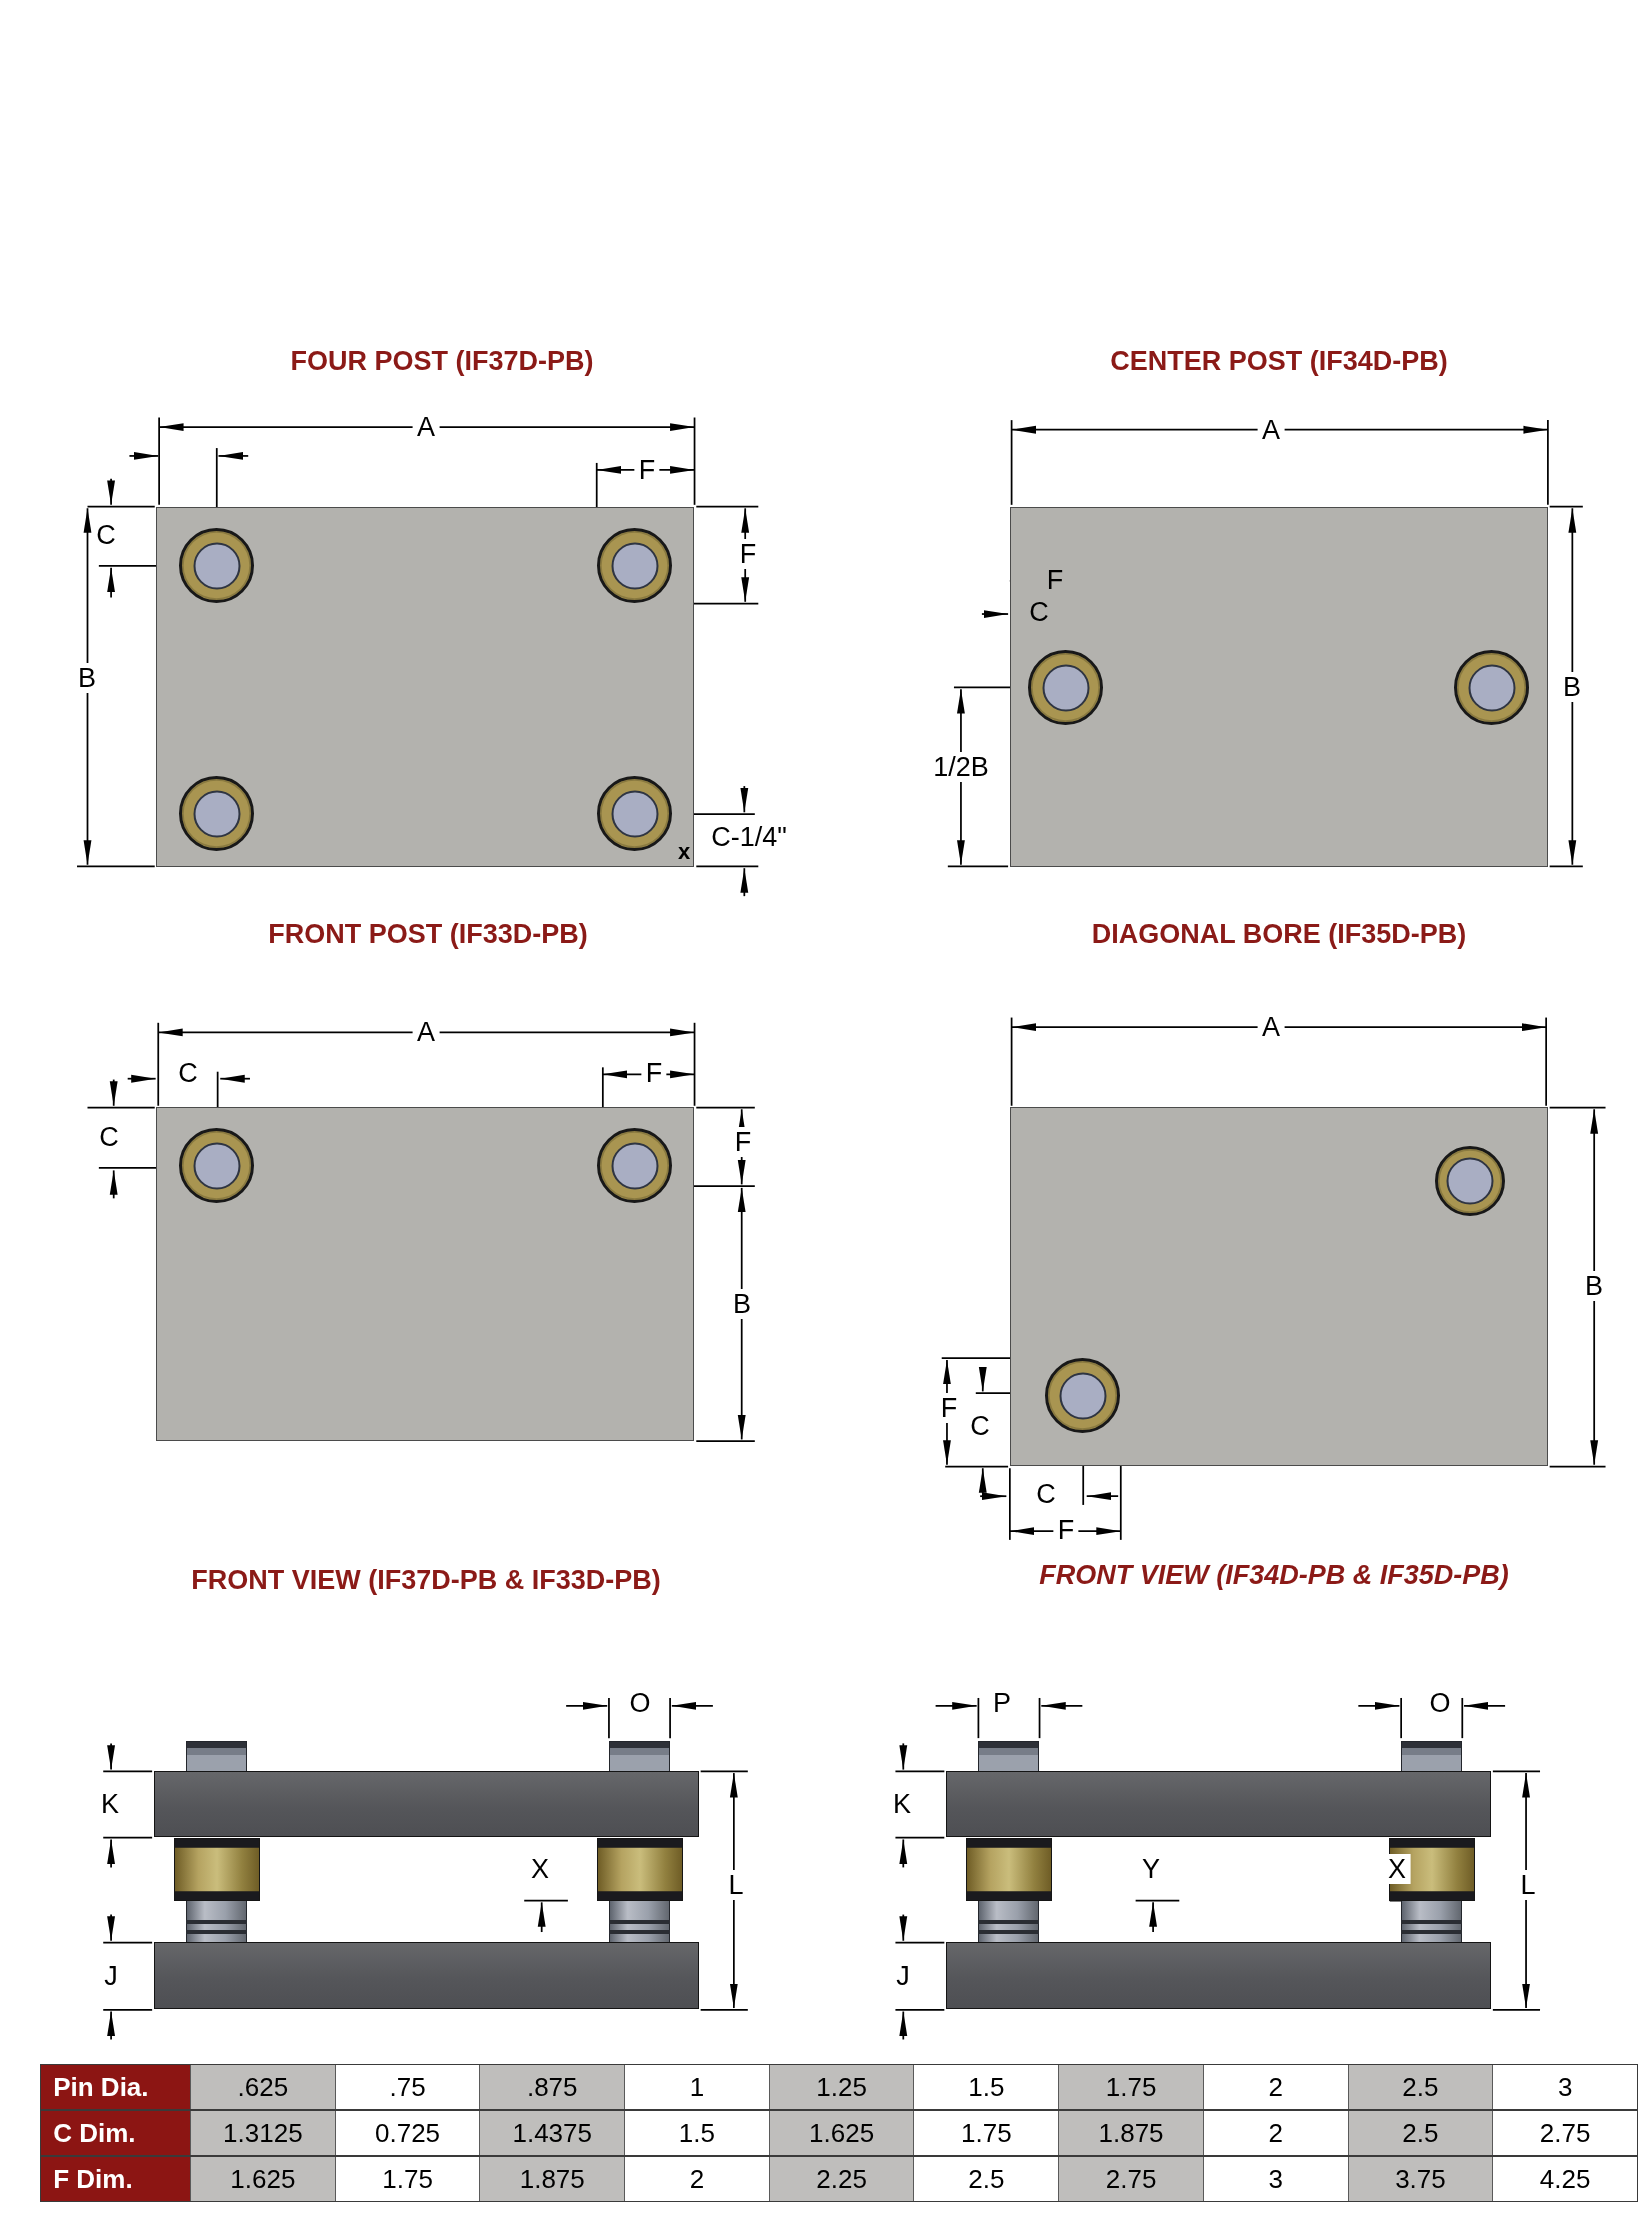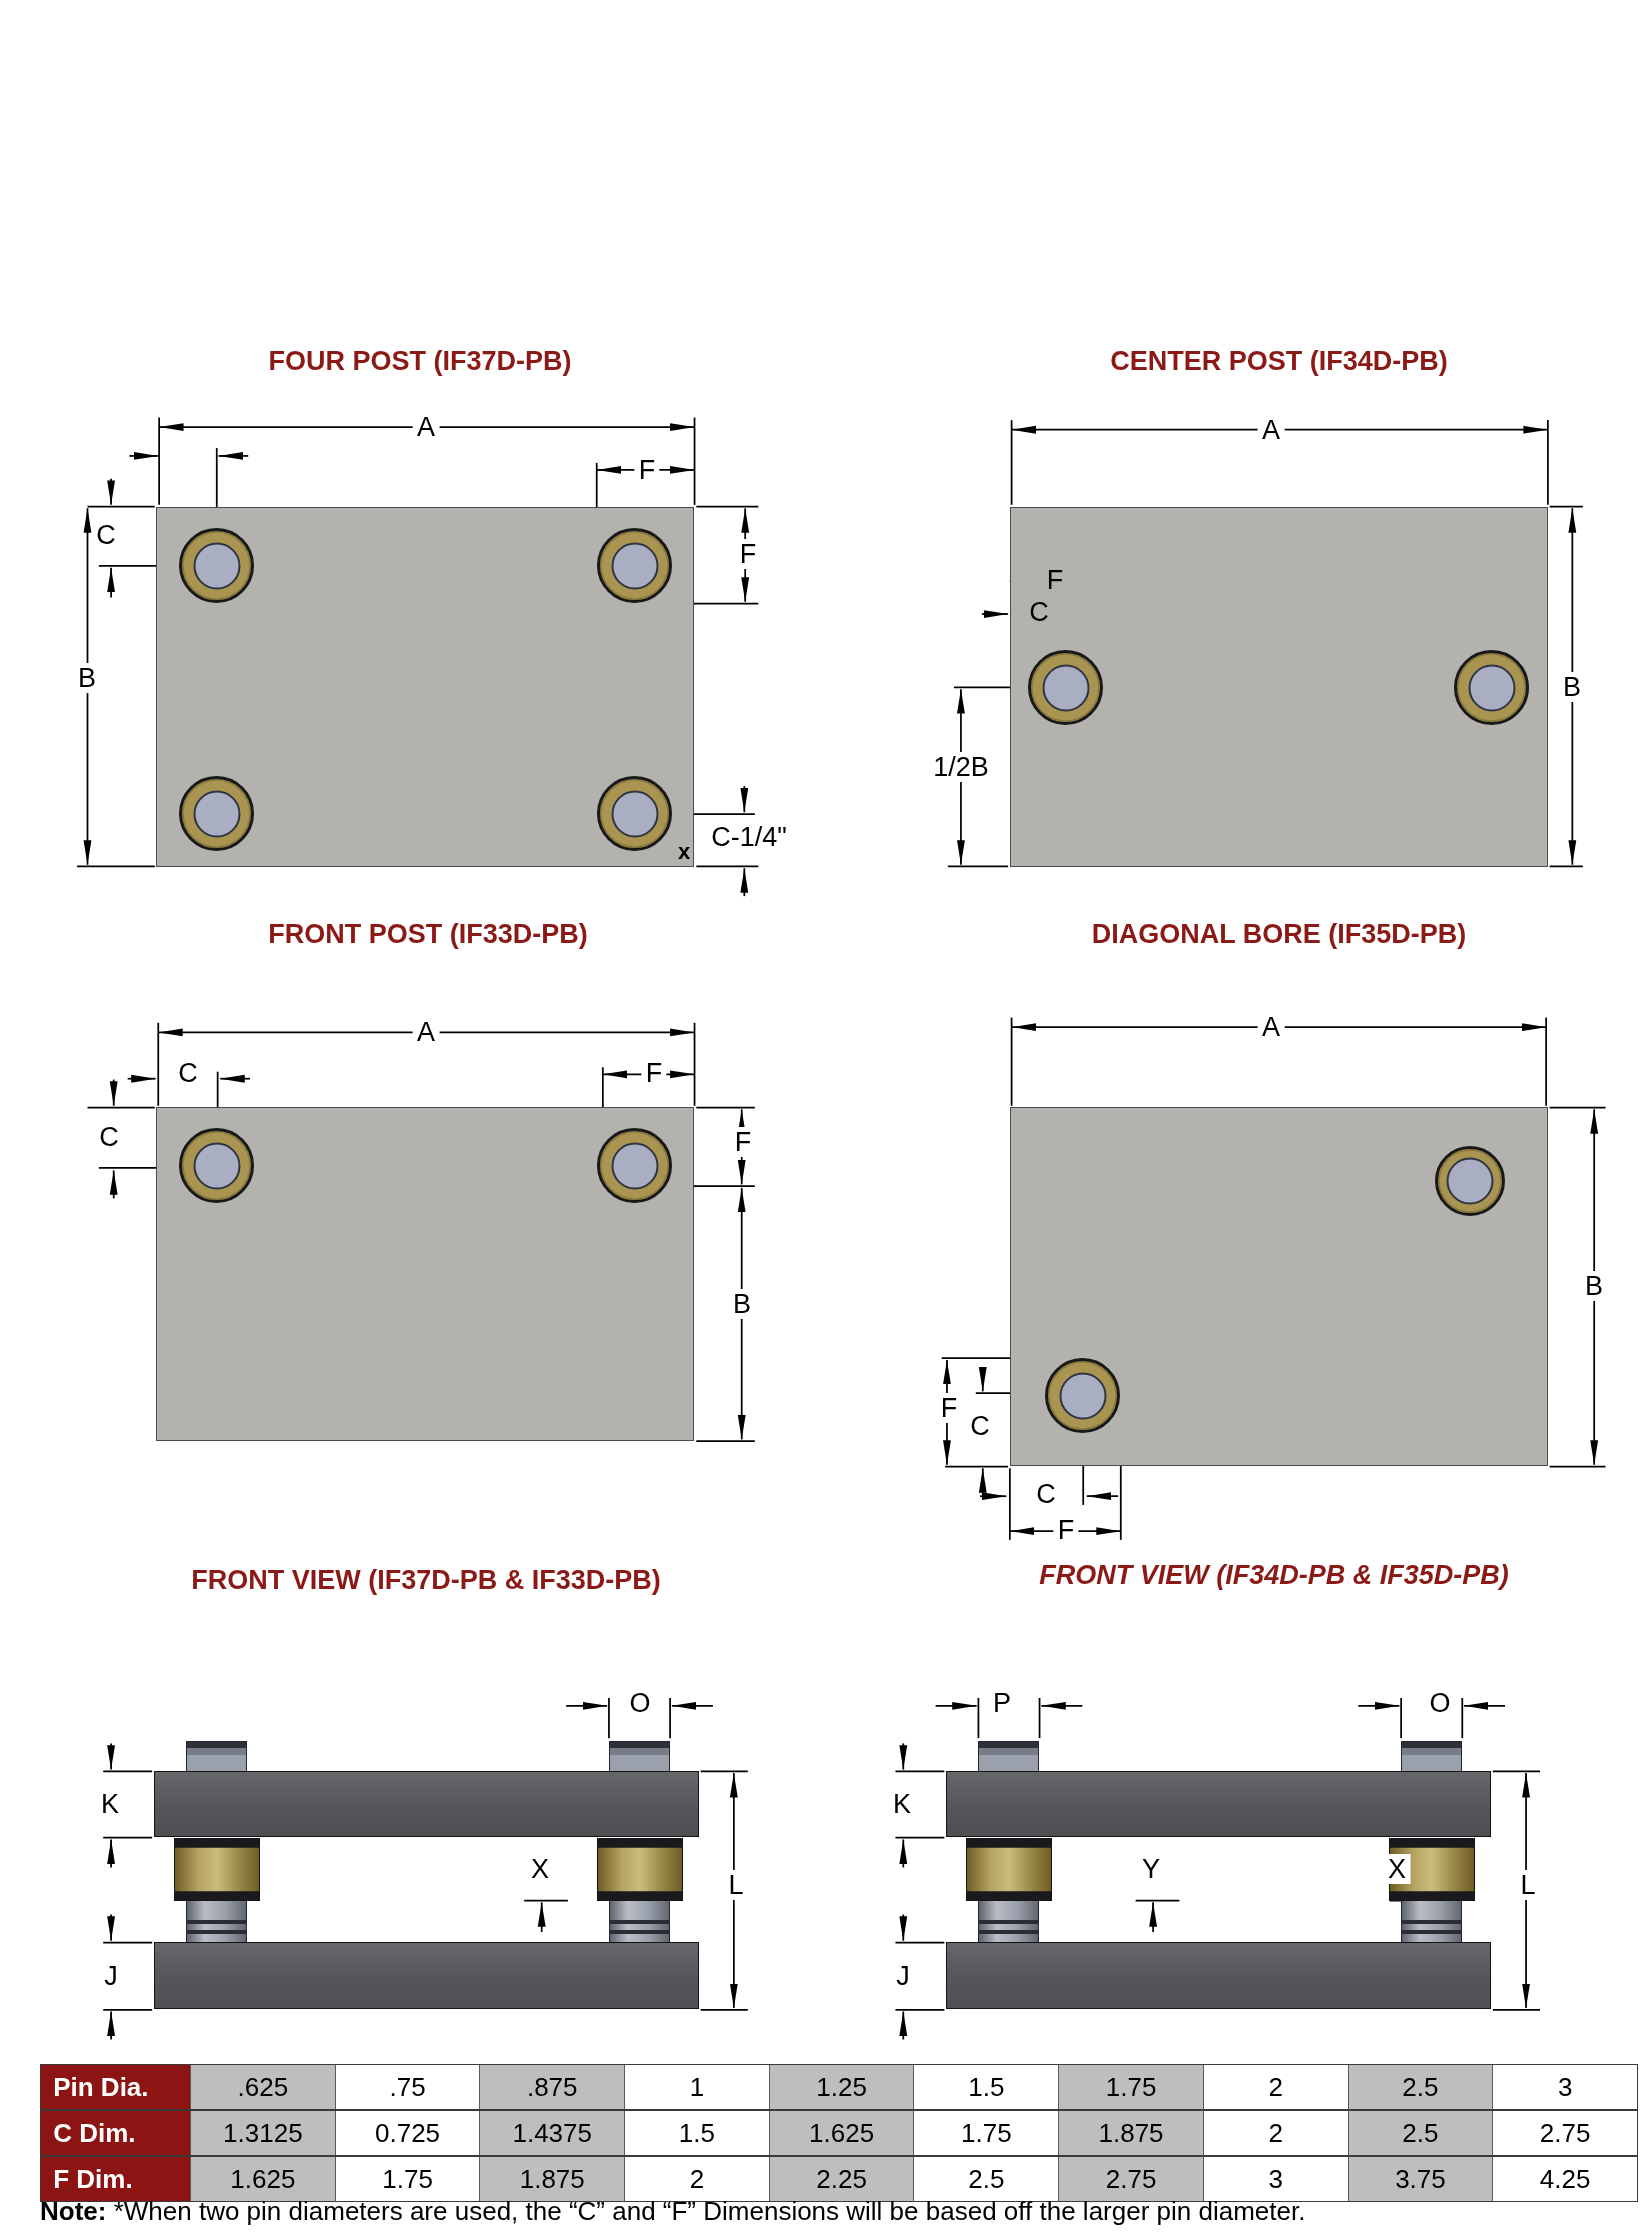--- a/index.html
+++ b/index.html
@@ -187,21 +187,21 @@
       <line x1="1611" y1="2068" x2="1611" y2="2100" marker-end="url(#arr)"></line>
       <line x1="1591" y1="2176" x2="1641" y2="2176"></line>
       <line x1="1611" y1="2212" x2="1611" y2="2178" marker-end="url(#arr)"></line>
       <line x1="1709" y1="2028" x2="1763" y2="2028"></line>
       <line x1="1709" y1="2301" x2="1763" y2="2301"></line>
       <line x1="1747" y1="2030" x2="1747" y2="2299" marker-start="url(#arr)" marker-end="url(#arr)"></line>
     </g>
   </svg>
 
 
-  <div class="abs section-title" style="left:420px;top:346px;">FOUR POST (IF37D-PB)</div>
+  <div class="abs section-title" style="left:442px;top:346px;">FOUR POST (IF37D-PB)</div>
   <div class="abs section-title" style="left:1279px;top:346px;">CENTER POST (IF34D-PB)</div>
   <div class="abs section-title" style="left:428px;top:919px;">FRONT POST (IF33D-PB)</div>
   <div class="abs section-title" style="left:1279px;top:919px;">DIAGONAL BORE (IF35D-PB)</div>
   <div class="abs section-title" style="left:426px;top:1565px;">FRONT VIEW (IF37D-PB &amp; IF33D-PB)</div>
   <div class="abs section-title" style="left:1274px;top:1560px;font-style:italic;">FRONT VIEW (IF34D-PB &amp; IF35D-PB)</div>
 
   <div class="abs plate" style="left:156px;top:507px;width:538px;height:360px;"></div>
   <div class="abs bushing" style="left:179px;top:528px;width:75px;height:75px;">
       <div class="bore"></div>
     </div>
@@ -342,18 +342,15 @@
       <div class="t-cell">2</div>
       <div class="t-cell">2.25</div>
       <div class="t-cell">2.5</div>
       <div class="t-cell">2.75</div>
       <div class="t-cell">3</div>
       <div class="t-cell">3.75</div>
       <div class="t-cell">4.25</div>
     </div>
   </div>
 
-  <div class="abs note">
-    <b>Note:</b><span> *When two pin diameters are used, the “C” and “F” Dimensions will be based off the larger pin diameter.</span>
-  </div>
 
 </div>
 
 
 </body></html>

